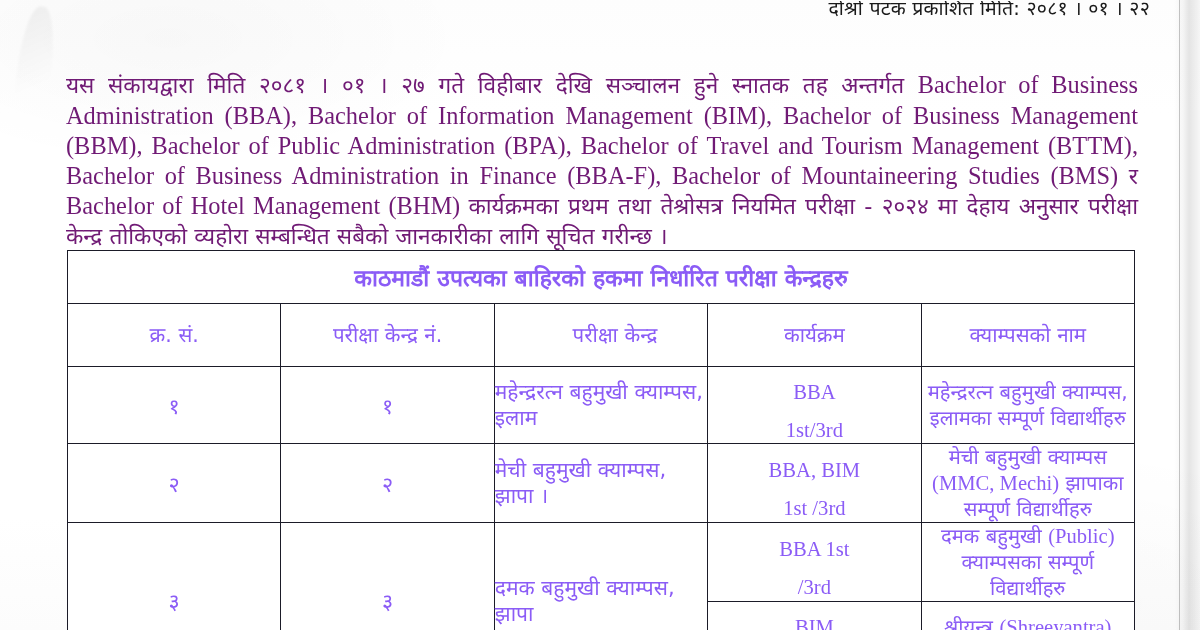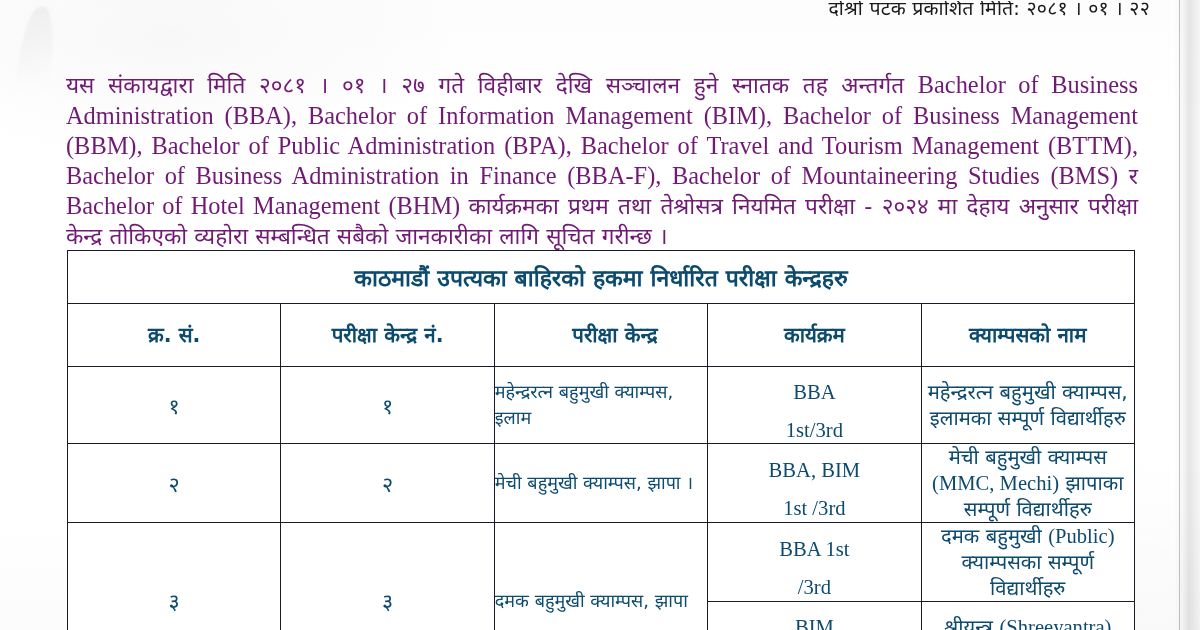--- a/index.html
+++ b/index.html
@@ -89,48 +89,48 @@
     left: 67px; top: 250px;
     width: 1068px;
     border-collapse: collapse;
     table-layout: fixed;
     background: #fff;
   }
   #exam-center-table td, #exam-center-table th {
     border: 1.7px solid #1b1b28;
     padding: 0;
     vertical-align: middle;
-    color: #0c4a6e;
+    color: #8b5cf6;
   }
   .cap-cell {
     height: 52px;
     text-align: center;
     font-family: "DejaVu Sans", sans-serif;
     font-size: 23px;
     font-weight: 600;
     padding: 0 8px;
   }
   .hdr-cell {
     height: 62px;
     text-align: center;
     font-family: "DejaVu Sans", sans-serif;
     font-size: 20.5px;
-    font-weight: 700;
+    font-weight: 400;
     line-height: 25px;
     padding: 2px 4px;
   }
   .idx-cell {
     text-align: center;
     font-family: "DejaVu Sans", sans-serif;
     font-size: 21.5px;
   }
   .center-cell {
     text-align: left;
     font-family: "DejaVu Sans", sans-serif;
-    font-size: 18px;
+    font-size: 21px;
     line-height: 26px;
     padding: 4px 8px 4px 12px;
   }
   .prog-cell {
     text-align: center;
     font-family: "DejaVu Sans", sans-serif;
     font-size: 20.6px;
     line-height: 26px;
     padding: 3px 4px;
   }

